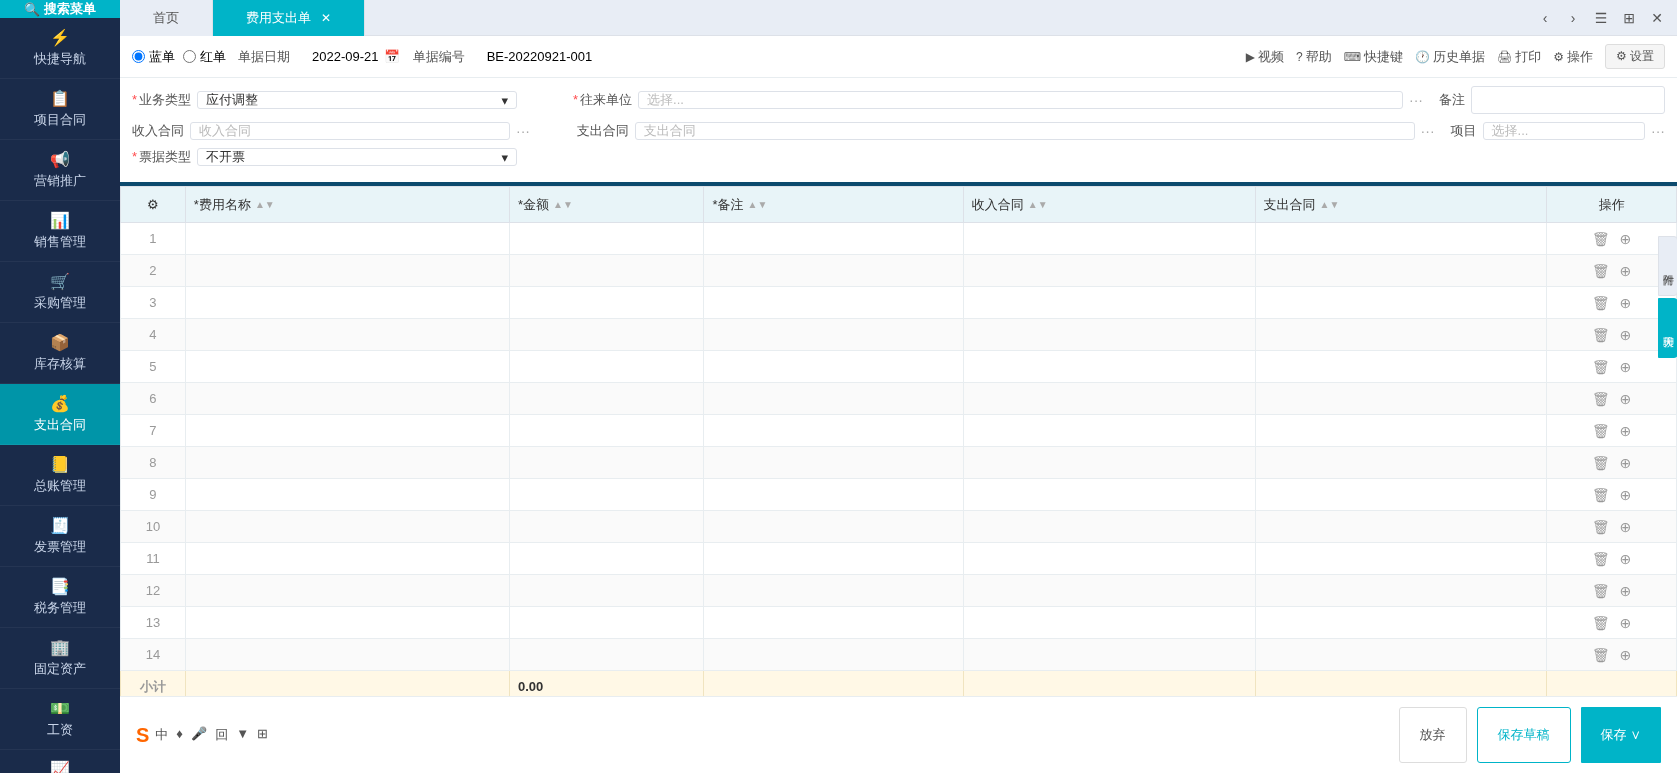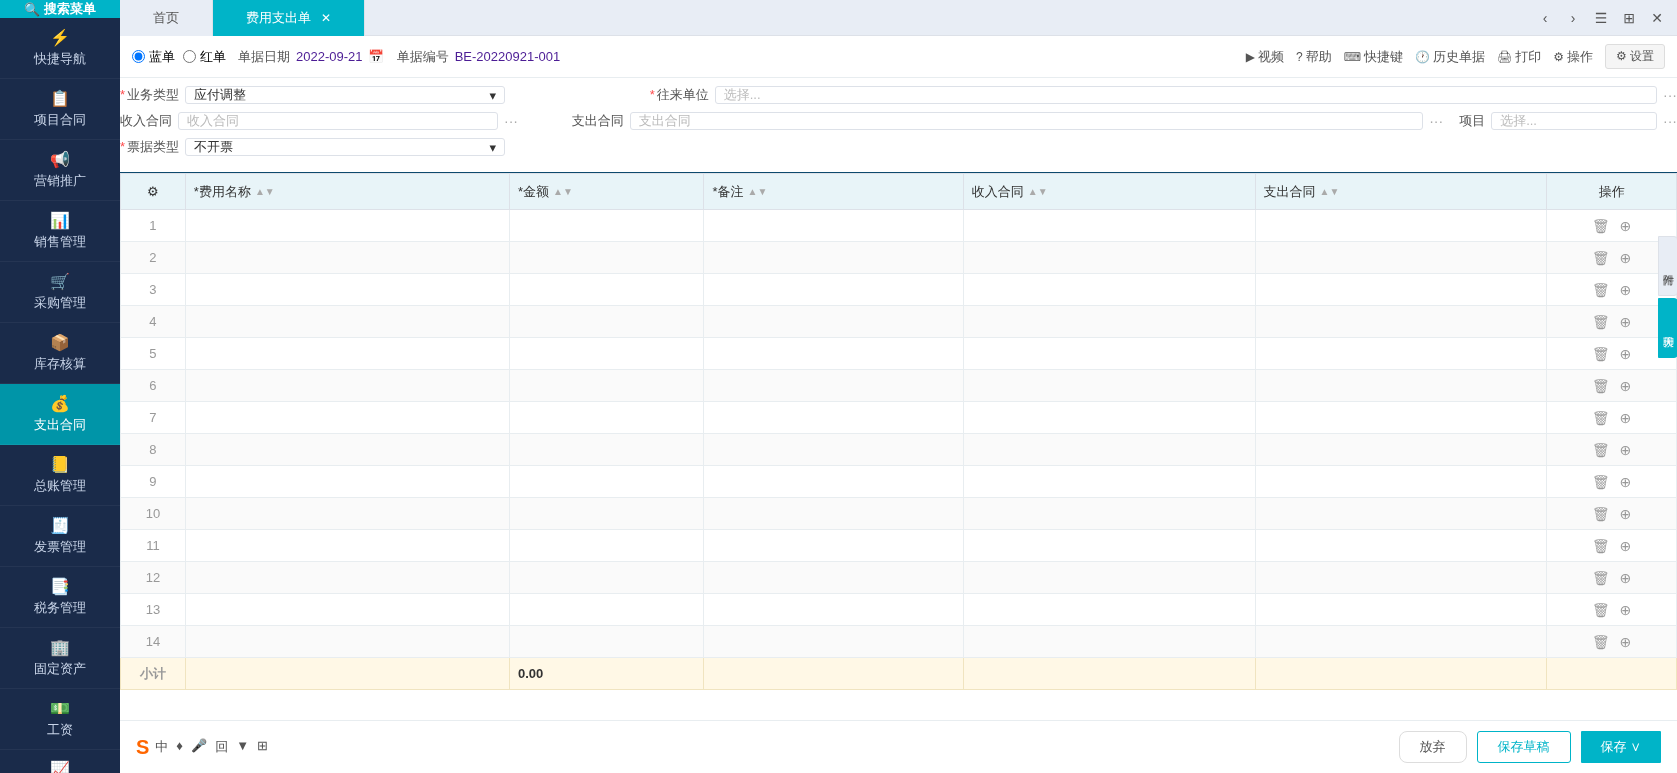--- a/index.html
+++ b/index.html
@@ -114,40 +114,40 @@
       align-items: center;
       padding: 8px 12px;
       border-bottom: 1px solid #e8edf0;
       gap: 12px;
       flex-wrap: wrap;
     }
     .radio-group { display: flex; align-items: center; gap: 8px; }
     .radio-label { display: flex; align-items: center; gap: 4px; cursor: pointer; }
     .radio-label input { cursor: pointer; }
     .field-group { display: flex; align-items: center; gap: 6px; color: #555; }
-    .field-value { color: #4c1d95; }
+    .field-value { color: #000000; margin-left: 16px; }
     .toolbar-right { margin-left: auto; display: flex; align-items: center; gap: 12px; }
     .toolbar-btn { color: #555; cursor: pointer; display: flex; align-items: center; gap: 3px; font-size: 12px; }
     .settings-btn {
       background: #f5f5f5;
       border: 1px solid #ddd;
       padding: 3px 10px;
       border-radius: 3px;
       cursor: pointer;
       display: flex;
       align-items: center;
       gap: 4px;
       font-size: 12px;
       color: #555;
     }
 
     
     .form-fields {
-      padding: 8px 0;
-      border-bottom: 1px solid #0c4a6e;
+      padding: 8px 12px;
+      border-bottom: 4px solid #0c4a6e;
     }
     .form-row {
       display: flex;
       align-items: center;
       margin-bottom: 8px;
       gap: 16px;
     }
     .form-field {
       display: flex;
       align-items: center;
@@ -233,24 +233,24 @@
       padding: 10px 16px;
       display: flex;
       align-items: center;
       justify-content: space-between;
     }
     .bottom-logo { display: flex; align-items: center; gap: 6px; }
     .logo-s { color: #ff6600; font-size: 20px; font-weight: bold; }
     .logo-icons { display: flex; gap: 8px; color: #555; font-size: 16px; }
     .bottom-actions { display: flex; gap: 10px; }
     .btn-abandon {
-      padding: 6px 20px;
+      padding: 18px 20px;
       border: 1px solid #ddd;
       background: white;
-      border-radius: 8px;
+      border-radius: 3px;
       cursor: pointer;
       color: #555;
       font-size: 13px;
     }
     .btn-save-draft {
       padding: 6px 20px;
       border: 1px solid #00b4c8;
       background: white;
       border-radius: 3px;
       cursor: pointer;
@@ -419,20 +419,24 @@
             <span>应付调整</span>
             <span>▾</span>
           </div>
         </div>
         <div class="form-field" style="flex:2;">
           <span class="form-label"><span class="required">*</span><span>往来单位</span></span>
           <div class="form-input-select" style="flex:1;">
             <span class="form-input-placeholder">选择...</span>
           </div>
           <span class="dots-btn">···</span>
+        </div>
+        <div class="form-field form-field-备注">
+          <span class="form-label">备注</span>
+          <input class="form-input" style="flex: 1 1 0%;">
         </div>
       </div>
       <div class="form-row">
         <div class="form-field">
           <span class="form-label">收入合同</span>
           <div class="form-input-select form-input-wide">
             <span class="form-input-placeholder">收入合同</span>
           </div>
           <span class="dots-btn">···</span>
         </div>

